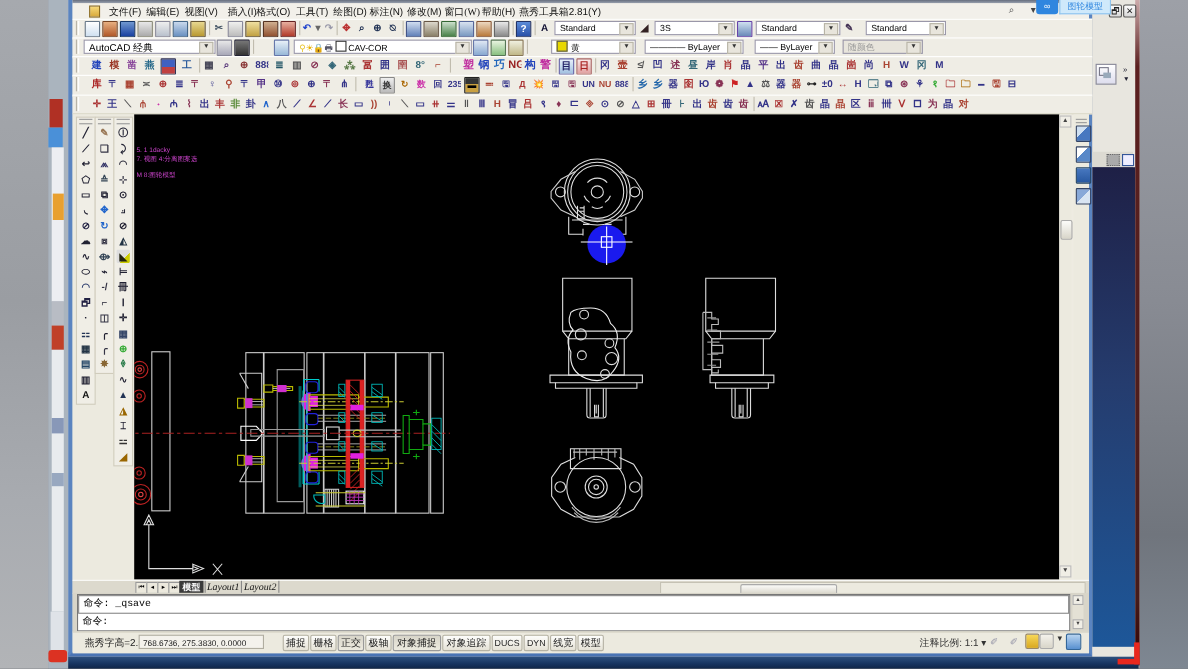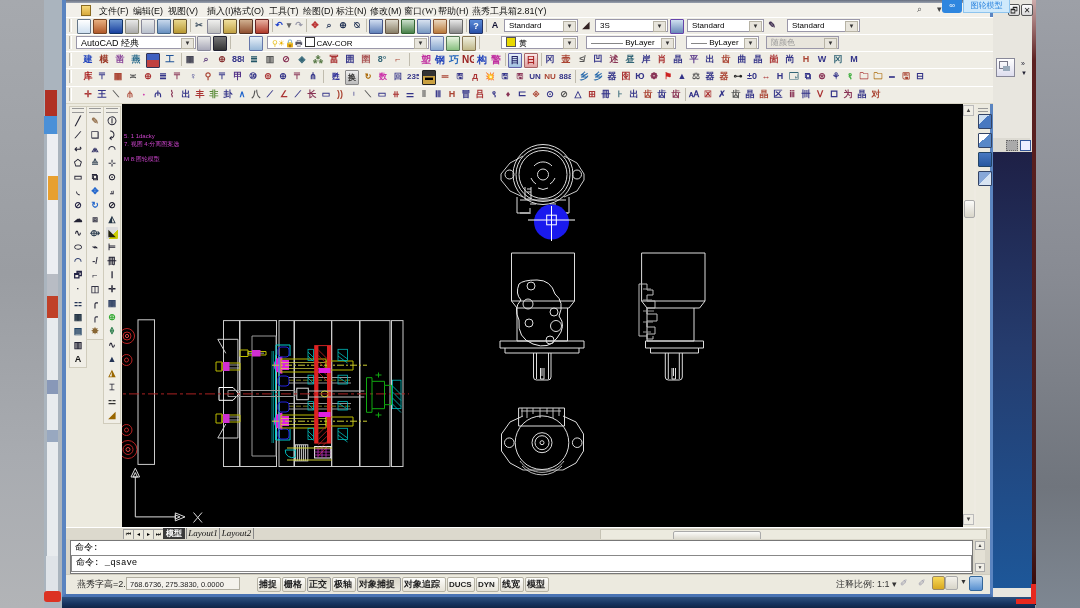--- a/index.html
+++ b/index.html
@@ -35,21 +35,21 @@
 
 #tabrow{position:absolute;left:0;top:527px;width:100%;height:12px;background:#dcd9cd;border-top:1px solid #fff;font-size:8px;}
 
 #cmd{position:absolute;left:0;top:539px;width:100%;height:35px;background:#d8d5c9;}
 #cmdbox{position:absolute;left:4px;top:1px;width:901px;height:32px;background:#fff;border:1px solid #777;}
 #cmdbox div{font-family:"Liberation Mono",monospace;font-size:9px;color:#000;padding-left:4px;}
 #cmd1{border:1px solid #888;height:15px;line-height:15px;margin:0;}
 #cmd2{height:14px;line-height:14px;}
 
 #status{position:absolute;left:0;top:574px;width:100%;height:19px;background:#eceadf;border-top:1px solid #cfccbe;font-size:9px;color:#222;}
-.stbtn{display:inline-block;height:13px;line-height:13px;padding:0 1px;border:1px solid #b5b2a4;border-radius:2px;background:linear-gradient(#fdfdfb,#e5e2d6);margin-right:1px;font-size:9px;vertical-align:top;text-align:left;overflow:hidden;white-space:nowrap;font-weight:bold;}
+.stbtn{display:inline-block;height:13px;line-height:13px;padding:0 1px;border:1px solid #b5b2a4;border-radius:2px;background:linear-gradient(#fdfdfb,#e5e2d6);margin-right:1px;font-size:9px;vertical-align:top;text-align:center;overflow:hidden;white-space:nowrap;}
 
 #rwin{position:absolute;left:993px;top:0;width:43px;height:605px;background:#e8e6df;}
 #rwin .navy{position:absolute;left:0;top:152px;width:39px;height:436px;background:linear-gradient(#1e2046 0%,#253c6e 45%,#1d5799 100%);}
 #rwin .redge{position:absolute;right:0;top:0;width:4px;height:100%;background:linear-gradient(#caa,#5c2020 10%,#451b1b 90%,#300);}
 
 #bbar{position:absolute;left:62px;top:597px;width:973px;height:11px;background:linear-gradient(#2e517f,#16335f 60%,#0f2547);}
 .wbtn{position:absolute;width:12px;height:12px;background:linear-gradient(#fdfdfd,#d8d8d8);border:1px solid #555;border-radius:2px;font-size:8px;line-height:11px;text-align:center;color:#222;box-sizing:border-box;}
 </style>
 </head>
 <body>
@@ -340,22 +340,22 @@
 <span class="abs" style="left:534px;top:1px;width:385px;height:10px;background:#eceadf;border:1px solid #c5c2b4;">
 <span class="abs" style="left:72px;top:1px;width:86px;height:8px;background:linear-gradient(#fbfbf9,#d8d5c9);border:1px solid #aaa;border-radius:2px;"></span>
 </span>
 </div>
 <div id="cmd">
  <div class="abs" style="left:909px;top:2px;width:10px;height:31px;background:#e4e1d5;">
   <span class="abs" style="left:0;top:0;width:10px;height:9px;background:#f0eee6;border:1px solid #aaa;box-sizing:border-box;font-size:5px;line-height:7px;text-align:center;color:#444;">▲</span>
   <span class="abs" style="left:0;top:22px;width:10px;height:9px;background:#f0eee6;border:1px solid #aaa;box-sizing:border-box;font-size:5px;line-height:7px;text-align:center;color:#444;">▼</span>
  </div>
  <div id="cmdbox">
+  <div id="cmd1">命令: _qsave</div>
   <div id="cmd2">命令:</div>
-  <div id="cmd1">命令: _qsave</div>
  </div>
 </div>
 <div id="status">
 <span class="abs" style="left:11px;top:3px;">燕秀字高=2.5</span>
 <span class="abs" style="left:60px;top:2px;width:114px;height:13px;background:#f4f2ec;border:1px solid #b0ada0;font-size:7.5px;line-height:13px;padding-left:3px;box-sizing:border-box;">768.6736, 275.3830, 0.0000</span>
 <span class="abs" style="left:191px;top:2px;white-space:nowrap;">
 <span class="stbtn" style="width:20px;">捕捉</span><span class="stbtn" style="width:20px;">栅格</span><span class="stbtn" style="width:20px;background:linear-gradient(#d8d5c9,#eceadf);border-color:#999;">正交</span><span class="stbtn" style="width:20px;">极轴</span><span class="stbtn" style="width:40px;background:linear-gradient(#d8d5c9,#eceadf);border-color:#999;">对象捕捉</span><span class="stbtn" style="width:40px;">对象追踪</span><span class="stbtn" style="width:24px;font-size:8px;">DUCS</span><span class="stbtn" style="width:19px;font-size:8px;">DYN</span><span class="stbtn" style="width:20px;">线宽</span><span class="stbtn" style="width:20px;">模型</span>
 </span>
 <span class="abs" style="left:770px;top:3px;color:#333;">注释比例: 1:1 ▾</span>
 <span class="abs" style="left:834px;top:3px;color:#99a;">✐</span>

